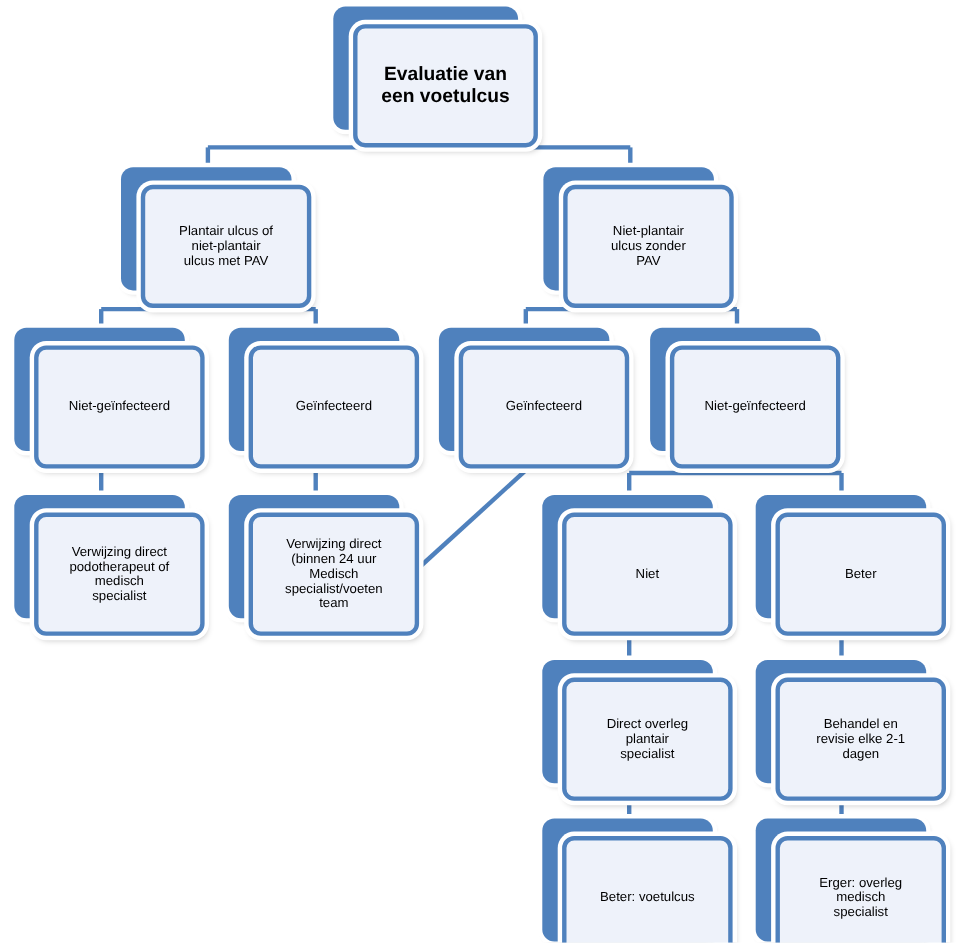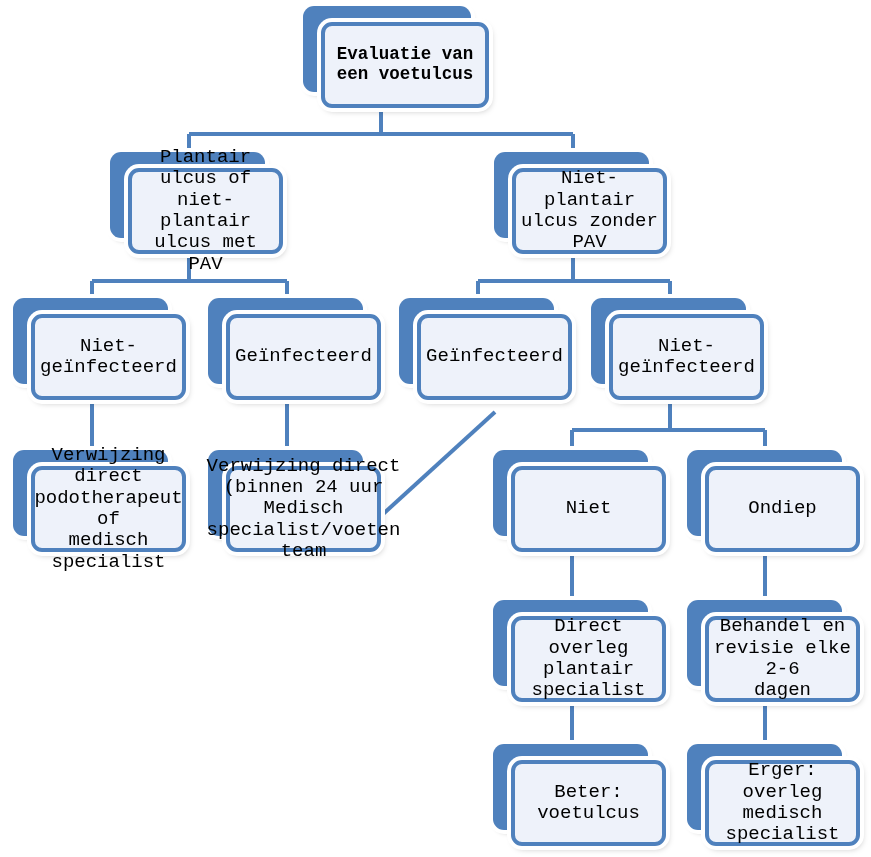--- a/index.html
+++ b/index.html
@@ -53,33 +53,33 @@
     display: flex;
     align-items: center;
     justify-content: center;
     box-sizing: border-box;
   }
   .node .label {
     position: relative;
     z-index: 3;
     text-align: center;
     color: #000000;
-    font-size: 19px;
+    font-size: 12px;
     line-height: 1.12;
     padding: 0 3px;
     white-space: pre-line;
   }
   .node.root .label {
     font-weight: bold;
     font-size: 17.5px;
   }
   
   .w155 .back, .w155 .front { width: 155px; }
   .w168 .back, .w168 .front { width: 168px; }
-  .h92 .back, .h92 .front { height: 86px; font-family: Liberation Mono, monospace; }
+  .h92 .back, .h92 .front { height: 112px; }
 </style>
 </head>
 <body>
 
 <div id="canvas">
 
   <svg id="connectors" viewBox="0 0 871 857" width="871" height="857" xmlns="http://www.w3.org/2000/svg">
     <g stroke="#4f81bd" stroke-width="4" fill="none" stroke-linecap="butt">
 
       <path d="M381,112 L381,134"></path>
@@ -196,38 +196,38 @@
   <div class="node w155 h92" style="left:493px; top:450px;">
     <div class="back"></div>
     <div class="front">
       <span class="label">Niet</span>
     </div>
   </div>
 
   <div class="node w155 h92" style="left:687px; top:450px;">
     <div class="back"></div>
     <div class="front">
-      <span class="label">Ondiep</span>
+      <span class="label">Beter</span>
     </div>
   </div>
 
   <div class="node w155 h92" style="left:493px; top:600px;">
     <div class="back"></div>
     <div class="front">
       <span class="label">Direct overleg
 plantair
 specialist</span>
     </div>
   </div>
 
   <div class="node w155 h92" style="left:687px; top:600px;">
     <div class="back"></div>
     <div class="front">
       <span class="label">Behandel en
-revisie elke 2-6
+revisie elke 2-1
 dagen</span>
     </div>
   </div>
 
   <div class="node w155 h92" style="left:493px; top:744px;">
     <div class="back"></div>
     <div class="front">
       <span class="label">Beter: voetulcus</span>
     </div>
   </div>

